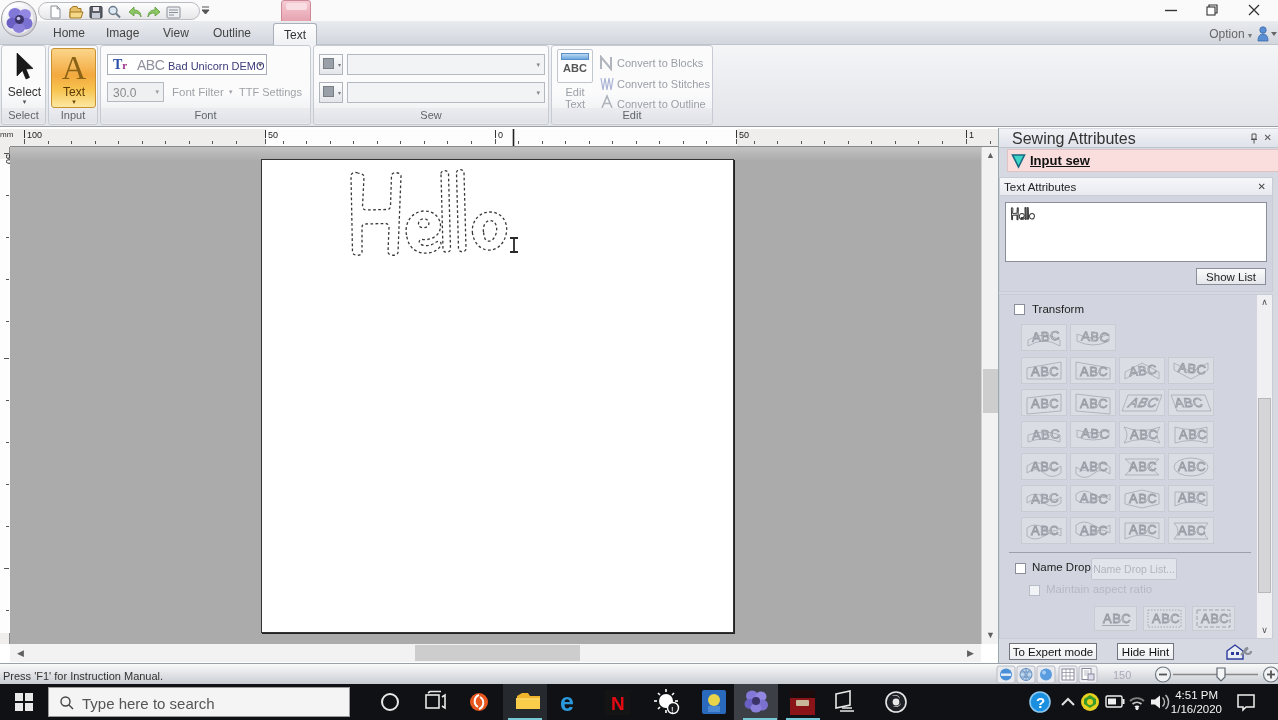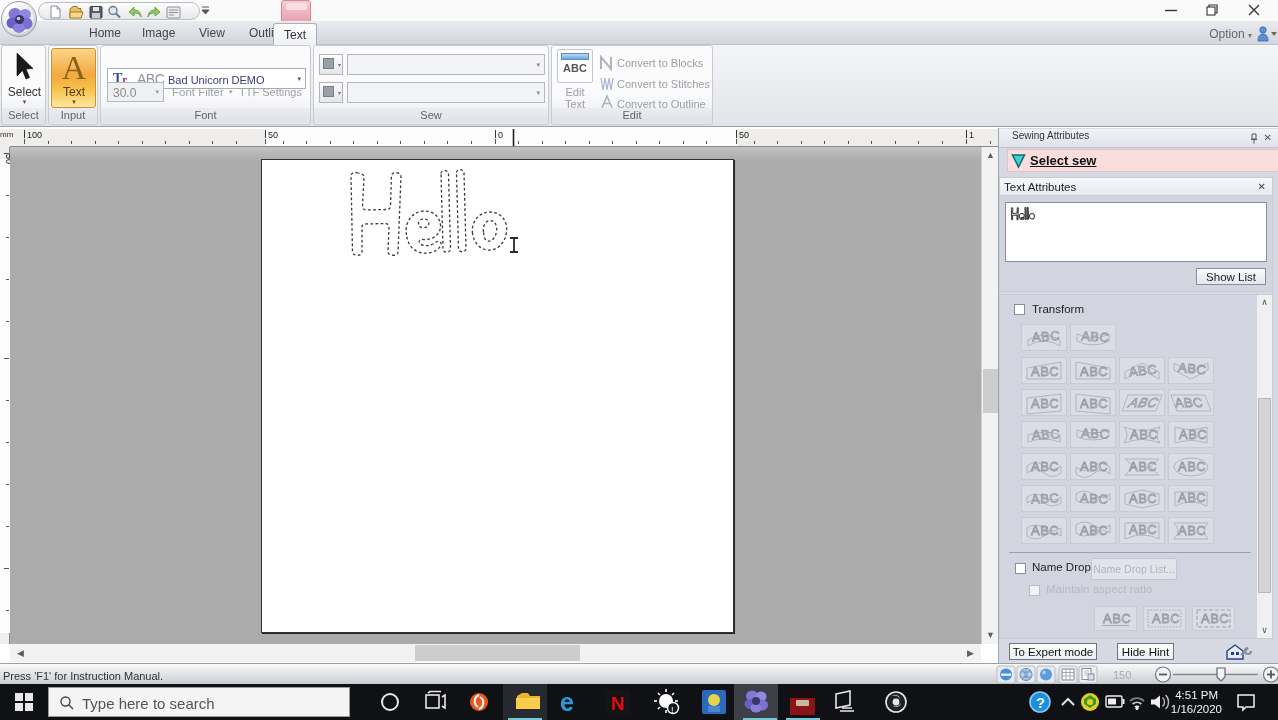--- a/index.html
+++ b/index.html
@@ -10,21 +10,21 @@
 
 
 #titlebar { left:0; top:0; width:1278px; height:21px; background:#fbfafa; }
 #qat { left:38px; top:2px; width:162px; height:18px; background:linear-gradient(#fdfdfd,#e7e7ea); border:1px solid #b9bcc2; border-radius:9px; }
 #logo { left:1px; top:1px; width:36px; height:36px; border-radius:50%; background:radial-gradient(circle at 40% 35%, #ffffff 30%, #e4e4e8 60%, #a8a8b0); border:1px solid #9a9aa0; z-index:20; }
 #pinktab { left:281px; top:0px; width:30px; height:22px; background:linear-gradient(#f5ccd4,#e6a2b0); border:1px solid #cf8896; border-radius:3px 3px 0 0; }
 #pinktab .inner { position:absolute; left:4px; top:2px; width:21px; height:7px; background:#f8dde2; border-radius:2px; }
 
 
 #tabrow { left:0; top:21px; width:1278px; height:24px; background:linear-gradient(#e9ebef,#d2d6dd); border-bottom:1px solid #bfc4cc; }
-.tab { position:absolute; top:5px; font-size:12px; color:#444;margin-left:36px; }
+.tab { position:absolute; top:5px; font-size:12px; color:#444; }
 #activetab { left:273px; top:23px; width:44px; height:22px; background:linear-gradient(#fdfdfe,#f0f1f4); border:1px solid #aab0ba; border-bottom:none; border-radius:3px 3px 0 0; text-align:center; font-size:12px; color:#333; padding-top:4px; }
 #option { right:26px; top:27px; font-size:12px; color:#666;margin-left:14px; }
 
 
 #ribbon { left:0; top:45px; width:1278px; height:82px; background:linear-gradient(#f4f5f7,#e2e4e9); border-bottom:1px solid #9aa0ab; }
 .group { position:absolute; top:0px; height:80px; background:linear-gradient(#fbfbfc 60%,#e9ebee); border:1px solid #c6cad2; border-radius:3px; }
 .glabel { position:absolute; bottom:1px; left:0; right:0; height:15px; background:linear-gradient(#ececf0,#e0e2e8); text-align:center; font-size:11px; color:#5f646b; border-radius:0 0 3px 3px; padding-top:1px; }
 
 
 #rulertop { left:0; top:129px; width:1000px; height:18px; background:#efeeec; border-bottom:1px solid #888; }
@@ -128,21 +128,21 @@
       <div class="glabel">Select</div>
     </div>
     <div class="group" style="left:48px; width:50px;">
       <div style="position:absolute;left:2px;top:2px;width:45px;height:60px;border:1px solid #c9922f;border-radius:3px;background:linear-gradient(#fbd58a,#f3a93f 45%,#f7c34e 70%,#fce8a2);"></div>
       <div style="position:absolute;left:0;width:50px;top:3px;text-align:center;font-family:'Liberation Serif',serif;font-size:34px;color:#8a6215;">A</div>
       <div style="position:absolute;left:0;width:50px;top:39px;text-align:center;font-size:12px;color:#5a3c08;">Text</div>
       <div style="position:absolute;left:0;width:50px;top:52px;text-align:center;font-size:7px;color:#6a4a10;">▾</div>
       <div class="glabel">Input</div>
     </div>
     <div class="group" style="left:100px; width:211px;">
-      <div style="position:absolute;left:6px;top:22px;width:199px;height:21px;background:#fff;border:1px solid #a8aeb8;">
+      <div style="position:absolute;left:6px;top:8px;width:160px;height:21px;background:#fff;border:1px solid #a8aeb8;">
         <span style="position:absolute;left:5px;top:2px;font-family:'Liberation Serif',serif;font-weight:bold;font-size:14px;color:#2a4fa8;">T<span style="color:#9a2a8a;font-size:11px;">r</span></span>
         <span style="position:absolute;left:29px;top:2px;font-size:14px;color:#90909e;letter-spacing:-0.5px;">ABC</span>
         <span style="position:absolute;left:60px;top:4.5px;font-size:11px;color:#3a3a7a;">Bad Unicorn DEMO</span>
         <span style="position:absolute;right:4px;top:6px;font-size:7px;color:#555;">▾</span>
       </div>
       <div style="position:absolute;left:6px;top:36px;width:57px;height:20px;background:#eff0f2;border:1px solid #b4b8c0;">
         <span style="position:absolute;left:5px;top:3px;font-size:12px;color:#8a8a8a;">30.0</span>
         <span style="position:absolute;right:4px;top:5px;font-size:7px;color:#999;">▾</span>
       </div>
       <span style="position:absolute;left:71px;top:40px;font-size:11.5px;color:#a0a2a8;">Font Filter</span>
@@ -311,32 +311,32 @@
     <div style="position:absolute;left:1px;top:222px;width:15px;height:44px;background:#cdcdcd;"></div>
   </div>
   <div class="abs" id="hsb">
     <div style="position:absolute;left:3px;top:1px;width:15px;height:16px;color:#606060;font-size:9px;text-align:center;line-height:16px;">◀</div>
     <div style="position:absolute;right:3px;top:1px;width:15px;height:16px;color:#606060;font-size:9px;text-align:center;line-height:16px;">▶</div>
     <div style="position:absolute;left:405px;top:1px;width:165px;height:16px;background:#cdcdcd;"></div>
   </div>
   <div class="abs" id="rpanel">
 
     <div style="position:absolute;left:0;top:1px;width:280px;height:19px;background:linear-gradient(#f2f3f7,#dfe2ea);border-bottom:1px solid #c0c4cc;">
-      <span style="position:absolute;left:13px;top:1px;font-size:10px;color:#333;">Sewing Attributes</span>
+      <span style="position:absolute;left:13px;top:1px;font-size:16px;color:#333;">Sewing Attributes</span>
       <svg width="10" height="12" style="position:absolute;right:20px;top:4px;">
           <path d="M3 1 h4 v5 h-4 z M2 6.5 h6 M5 6.5 v4" stroke="#555" stroke-width="1" fill="none"></path>
         </svg>
       <span style="position:absolute;right:7px;top:3px;font-size:10px;color:#555;">✕</span>
     </div>
 
     <div style="position:absolute;left:8px;top:21px;width:272px;height:23px;background:#fadedd;border:1px solid #e0c2c2;border-right:none;">
       <svg width="15" height="16" style="position:absolute;left:3px;top:3px;">
         <path d="M1.5 2 H13.5 L7.5 14 Z" fill="#3ed4c8" stroke="#1a6a80" stroke-width="1.6"></path>
       </svg>
-      <span style="position:absolute;left:22px;top:3px;font-size:13px;font-weight:bold;color:#111;text-decoration:underline;">Select sew</span>
+      <span style="position:absolute;left:22px;top:3px;font-size:13px;font-weight:bold;color:#111;text-decoration:underline;">Input sew</span>
     </div>
 
     <div style="position:absolute;left:0px;top:49px;width:274px;height:19px;background:linear-gradient(#f6f7fa,#e8eaf0);border:1px solid #c8ccd4;">
       <span style="position:absolute;left:4px;top:3px;font-size:11.5px;color:#222;">Text Attributes</span>
       <span style="position:absolute;right:6px;top:3px;font-size:10px;color:#444;">✕</span>
     </div>
     <div style="position:absolute;left:0px;top:68px;width:274px;height:96px;background:#d2d5df;border:1px solid #c8ccd4;border-top:none;">
       <div style="position:absolute;left:5px;top:6px;width:262px;height:60px;background:#fff;border:1px solid #8a8e9a;">
         <svg width="60" height="18" style="position:absolute;left:4px;top:3px;">
           <g fill="none" stroke="#3a3a3a" stroke-width="7" transform="scale(0.145) translate(-580,-60)">

